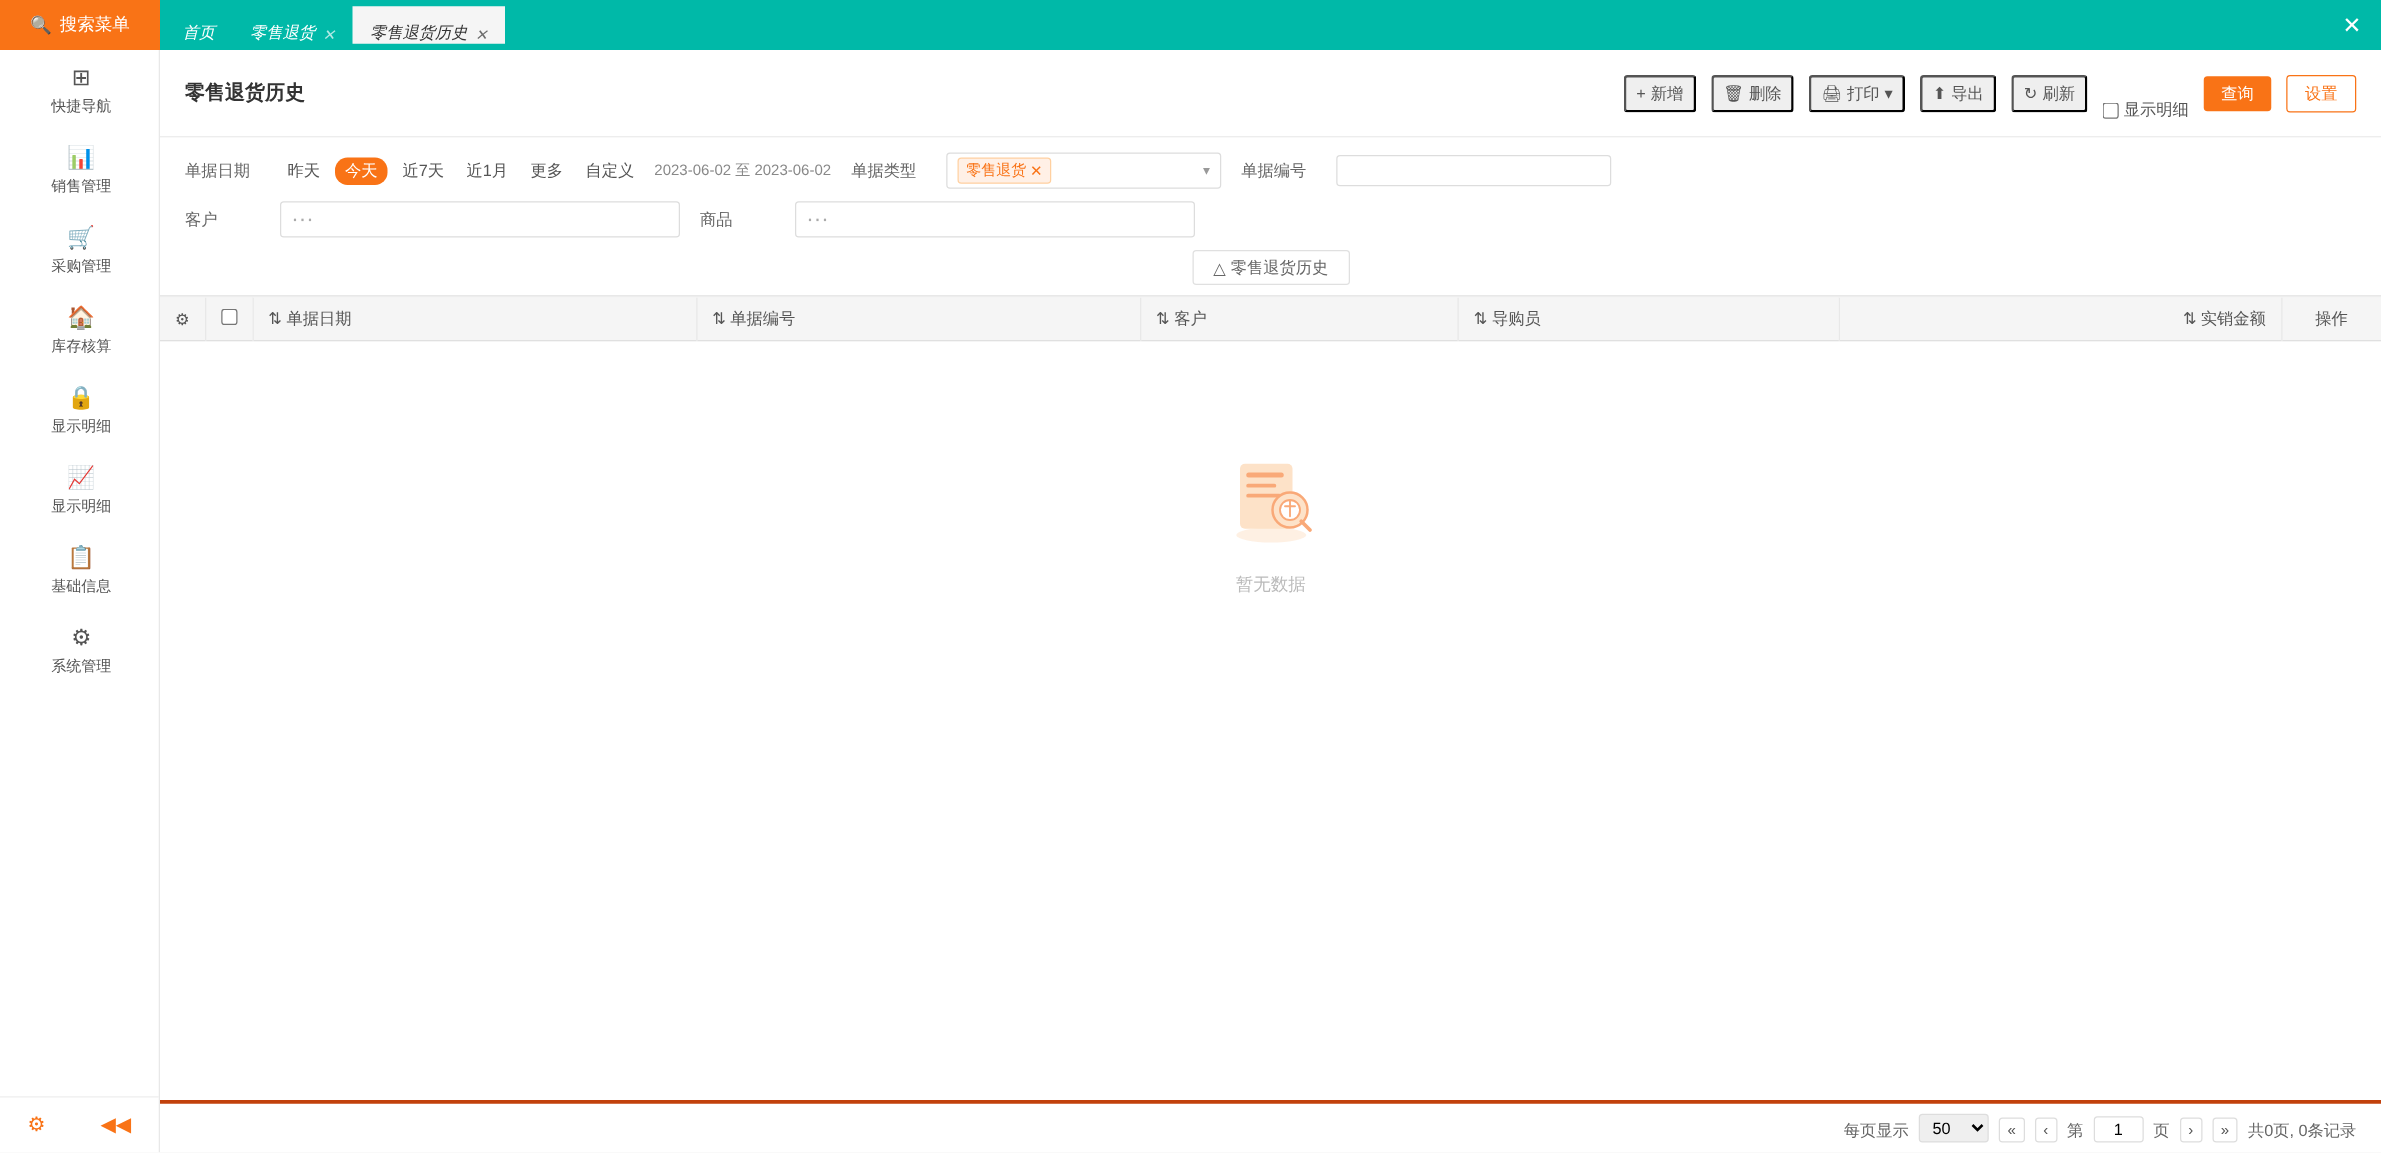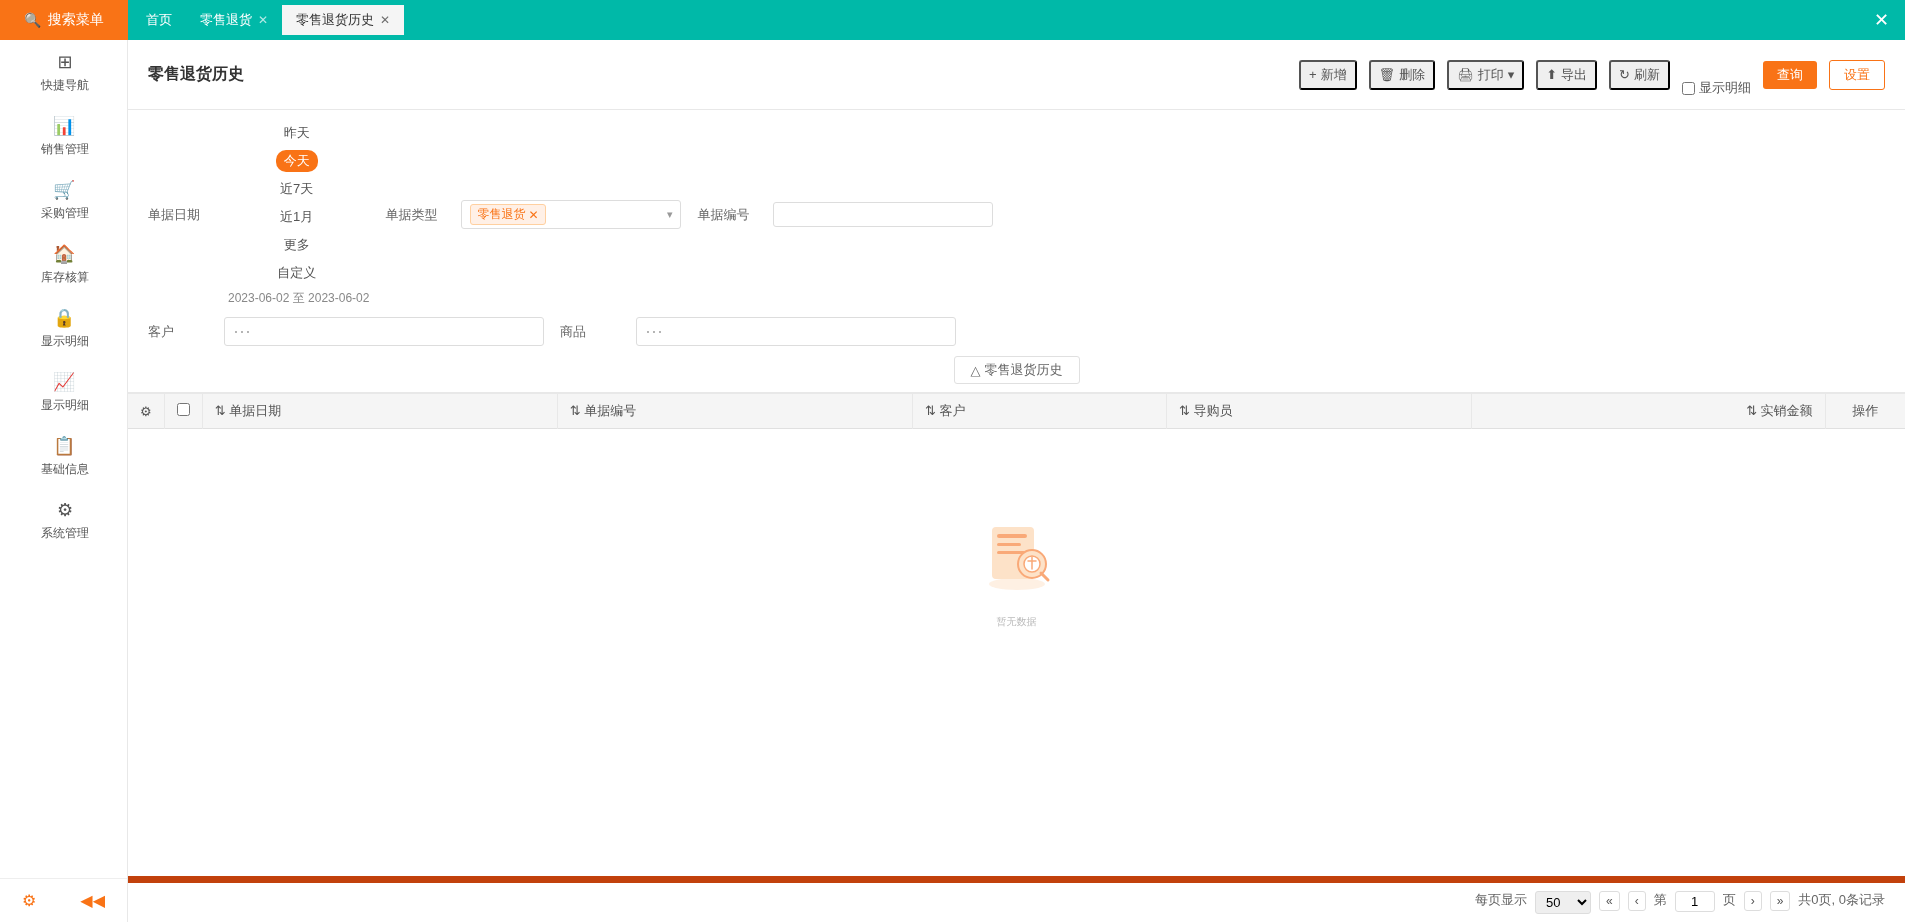--- a/index.html
+++ b/index.html
@@ -28,28 +28,29 @@
     }
     .tabs-area {
       display: flex;
       align-items: center;
       flex: 1;
       height: 40px;
       padding-left: 4px;
     }
     .tab {
       display: flex;
-      align-items: center;
+      align-items: flex-end;
       height: 30px;
       padding: 0 14px;
       color: white;
       font-size: 13px;
       cursor: pointer;
       gap: 6px;
       white-space: nowrap;
+      font-style: italic;
     }
     .tab.active {
       background: #f5f5f5;
       color: #333;
     }
     .tab .close-btn {
       font-size: 12px;
       color: inherit;
       opacity: 0.7;
     }
@@ -191,21 +192,20 @@
     .filter-label {
       color: #666;
       font-size: 13px;
       white-space: nowrap;
       min-width: 60px;
     }
     .date-shortcuts {
       display: flex;
       align-items: center;
       gap: 6px;
-      flex-direction: column;
     }
     .date-btn {
       cursor: pointer;
       color: #555;
       font-size: 13px;
       padding: 2px 6px;
       border-radius: 3px;
     }
     .date-btn.active {
       background: #f97316;
@@ -319,31 +319,31 @@
       justify-content: center;
       padding: 80px 0;
       color: #aaa;
     }
     .empty-icon {
       width: 90px;
       height: 90px;
       margin-bottom: 16px;
     }
     .empty-text {
-      font-size: 10px;
+      font-size: 14px;
       color: #bbb;
     }
 
     
     .pagination-bar {
       background: #fff;
-      border-top: 7px solid #c2410c;
+      border-top: 3px solid #c2410c;
       padding: 8px 20px;
       display: flex;
-      align-items: flex-start;
+      align-items: flex-end;
       justify-content: flex-end;
       gap: 8px;
       flex-shrink: 0;
     }
     .page-size-label { color: #666; font-size: 13px; }
     .page-size-select {
       border: 1px solid #ddd;
       border-radius: 3px;
       padding: 2px 6px;
       font-size: 13px;

